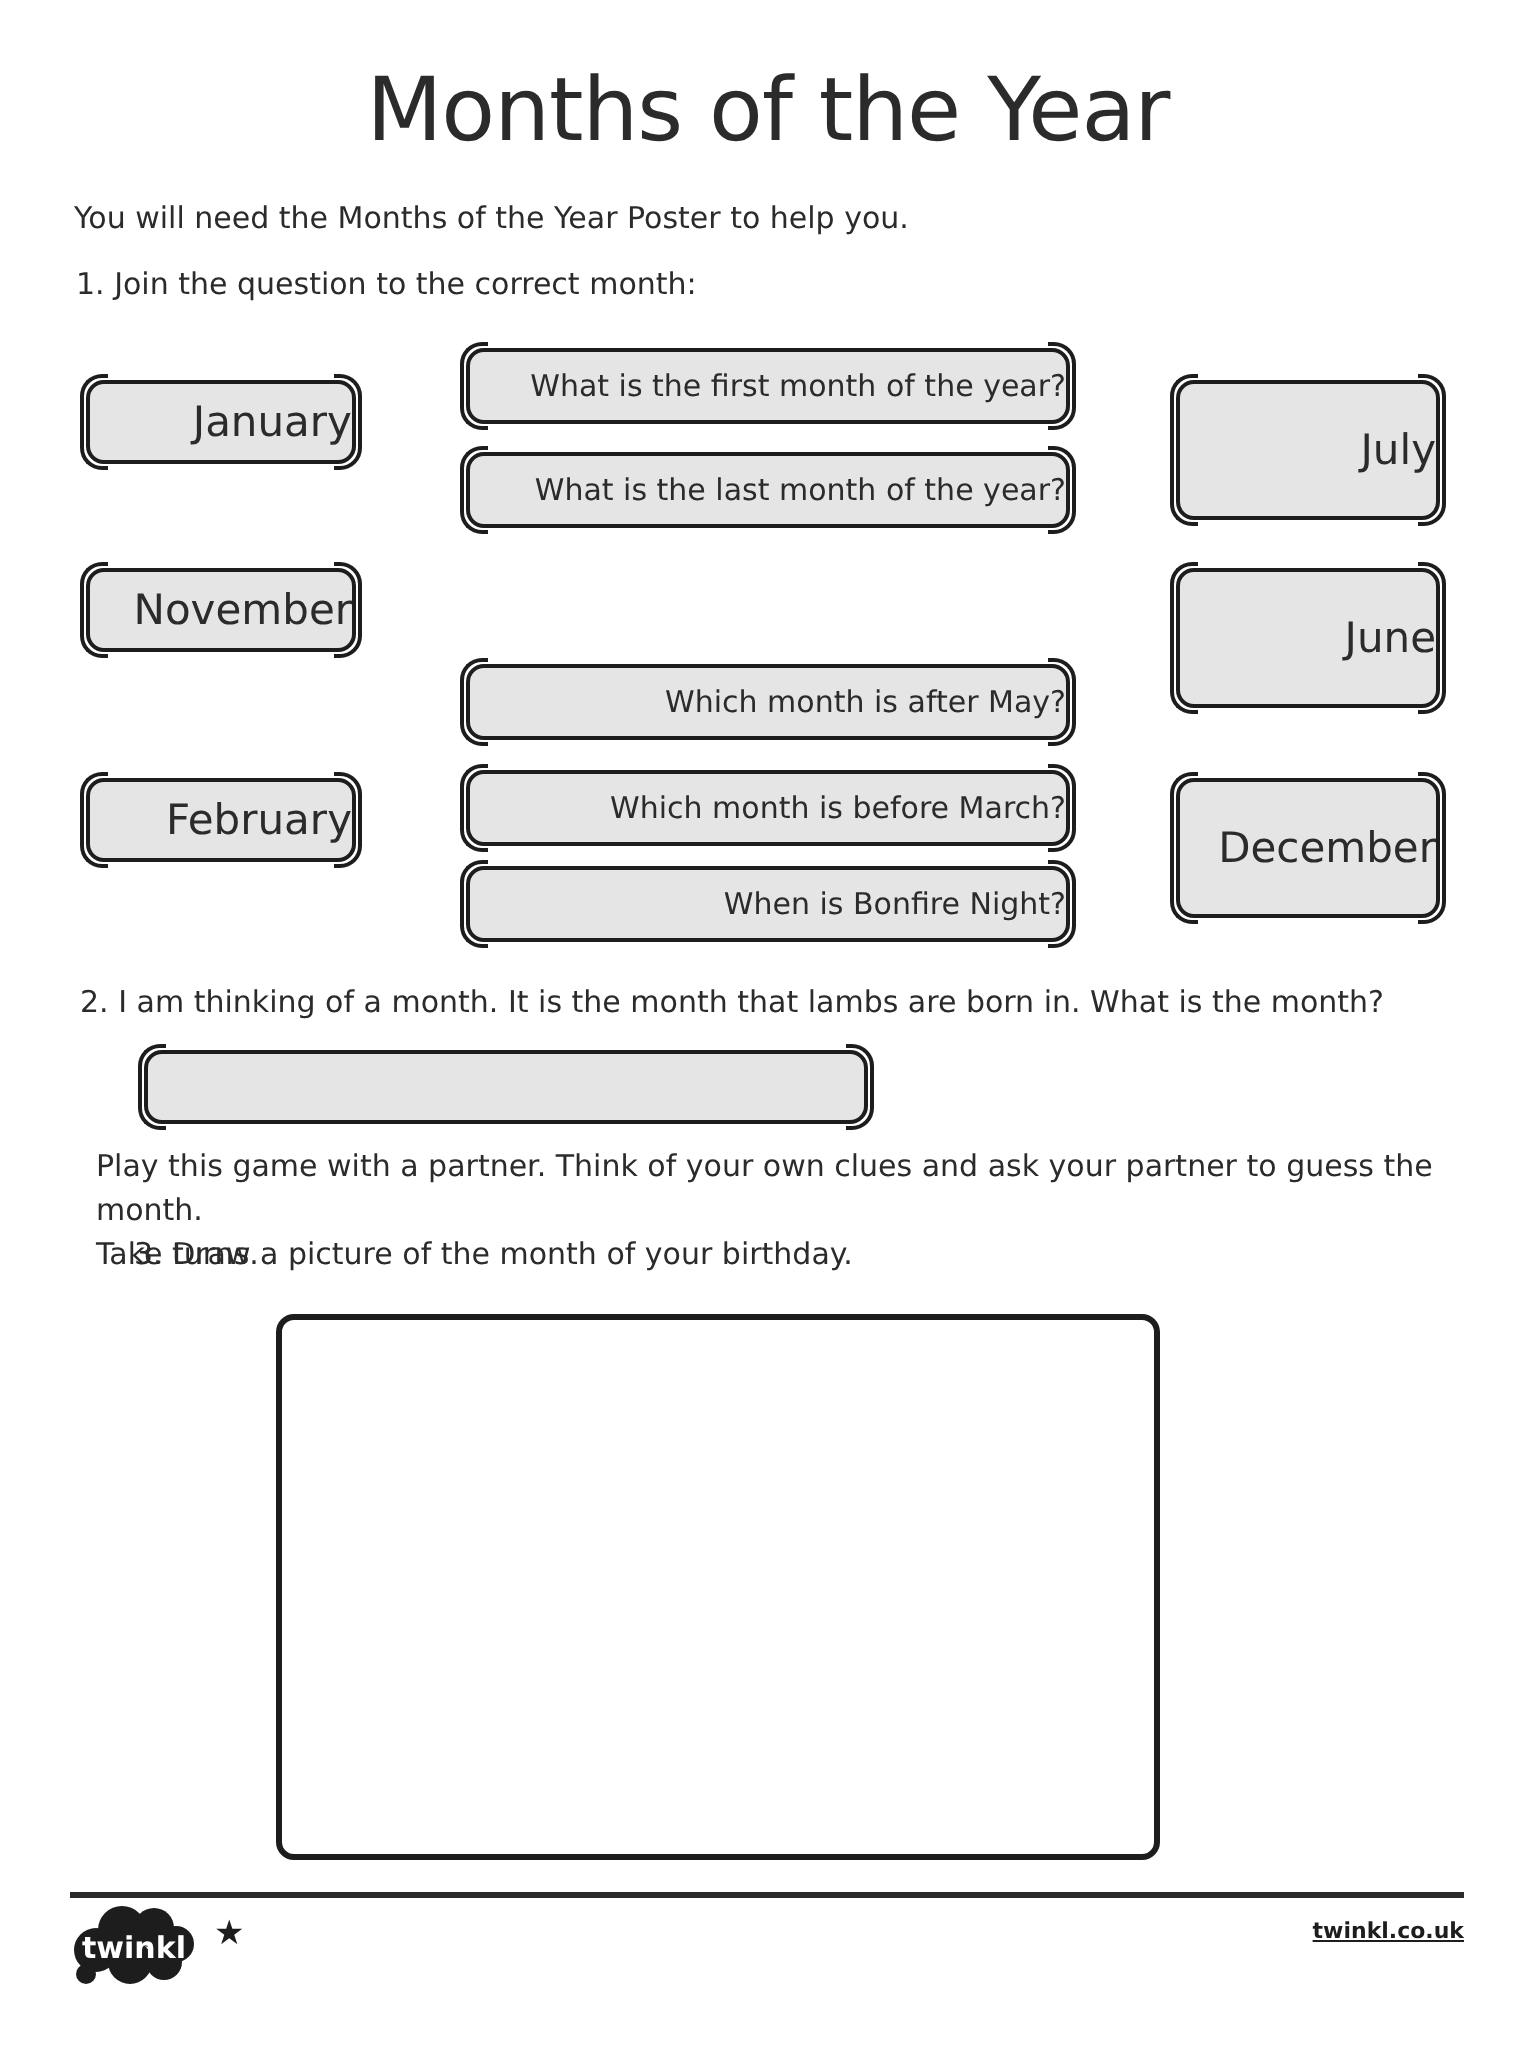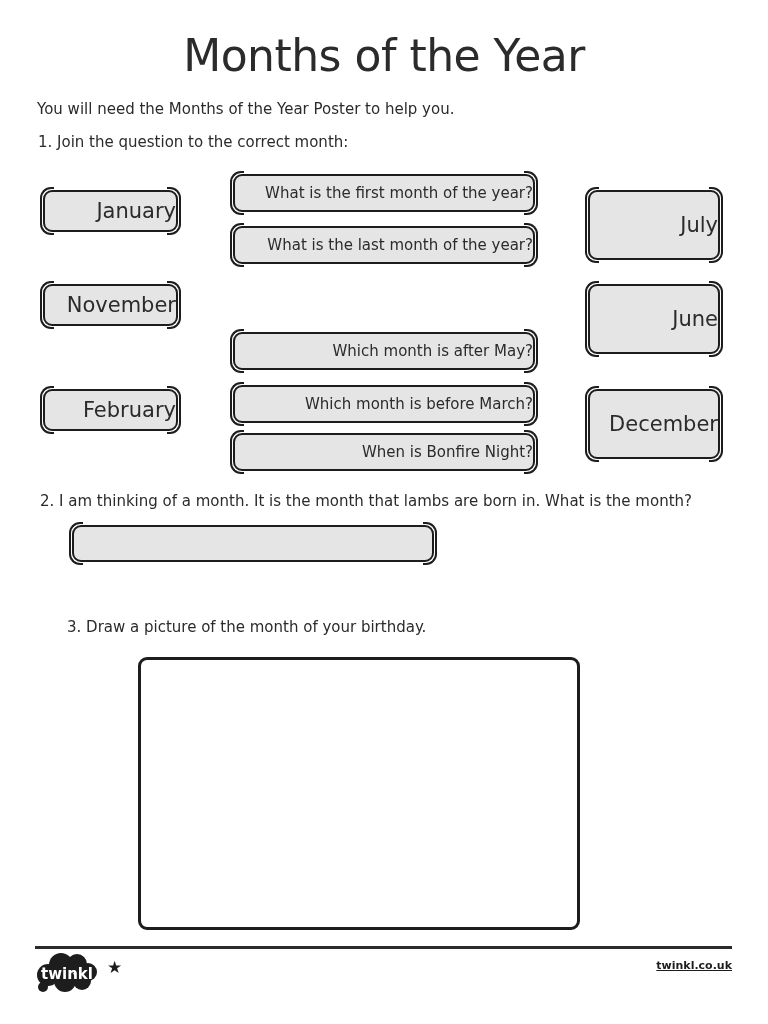--- a/index.html
+++ b/index.html
@@ -116,20 +116,24 @@
     <span>June</span>
   </div>
   <div class="frame month m-right mt3">
     <span>December</span>
   </div>
 
   <p class="prompt p2">2. I am thinking of a month. It is the month that lambs are born in. What is the month?</p>
   <div class="frame answer">
     <span></span>
   </div>
+  <div class="note">
+    <div>Play this game with a partner. Think of your own clues and ask your partner to guess the month.</div>
+    <div>Take turns.</div>
+  </div>
 
   <p class="prompt p3">3. Draw a picture of the month of your birthday.</p>
   <div class="drawing"></div>
 
   <div class="footer-line"></div>
   <svg class="logo" viewBox="0 0 68 44">
     <g fill="#1d1d1d">
       <circle cx="14" cy="24" r="11"></circle>
       <circle cx="27" cy="14" r="12"></circle>
       <circle cx="43" cy="13" r="10"></circle>

